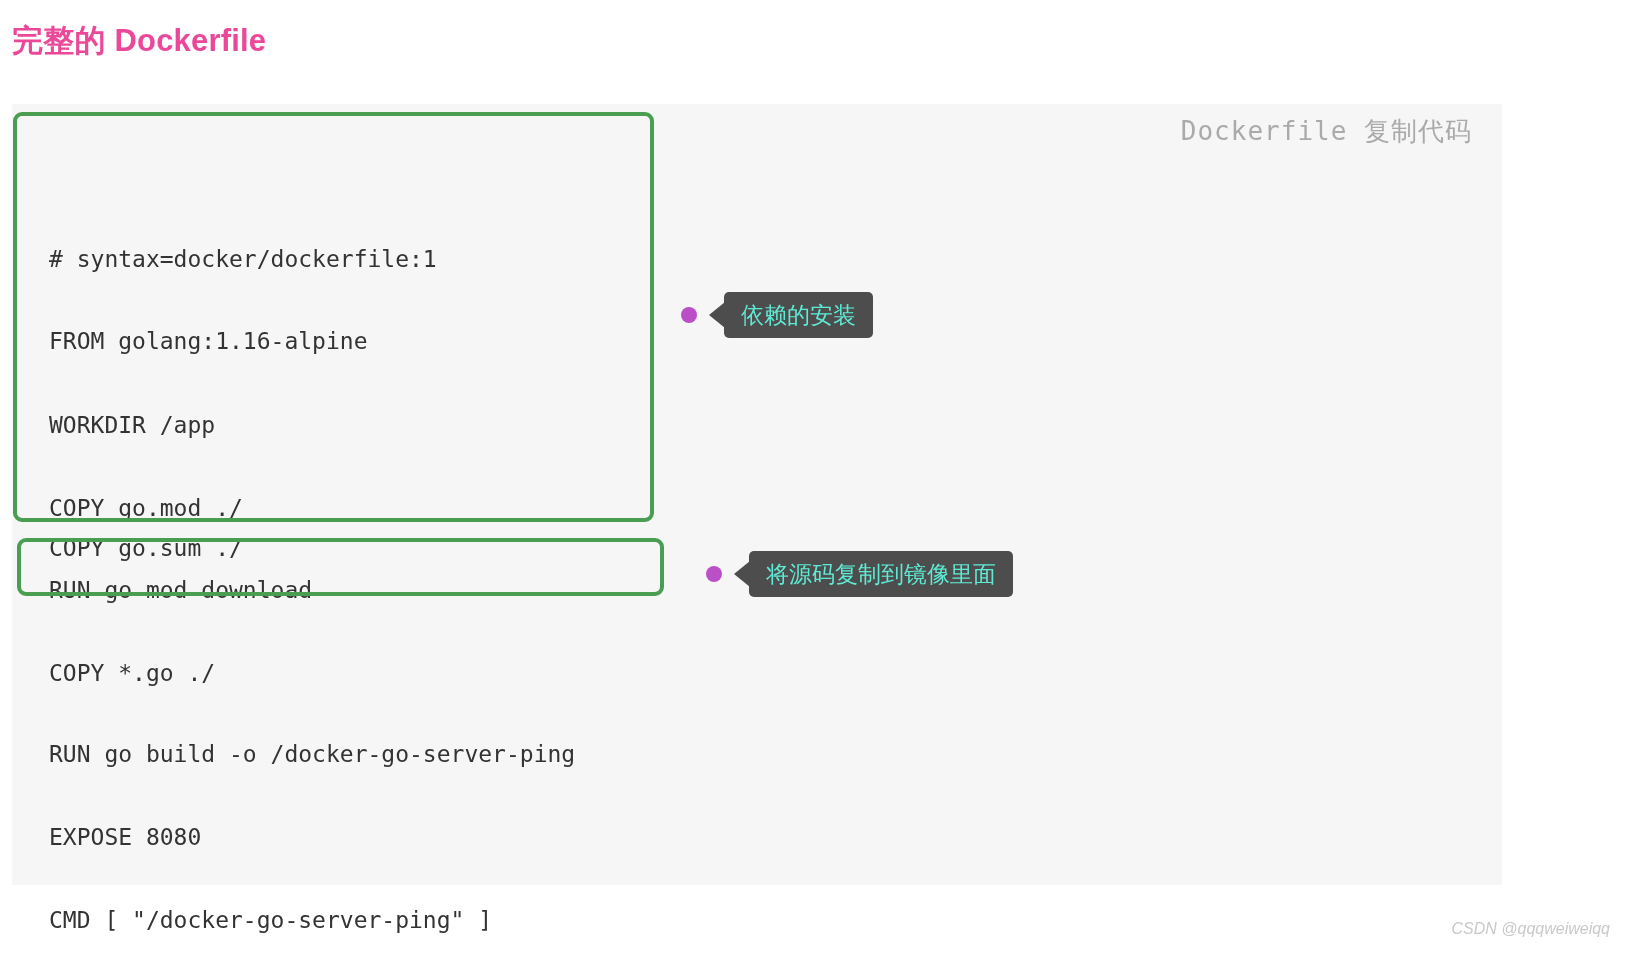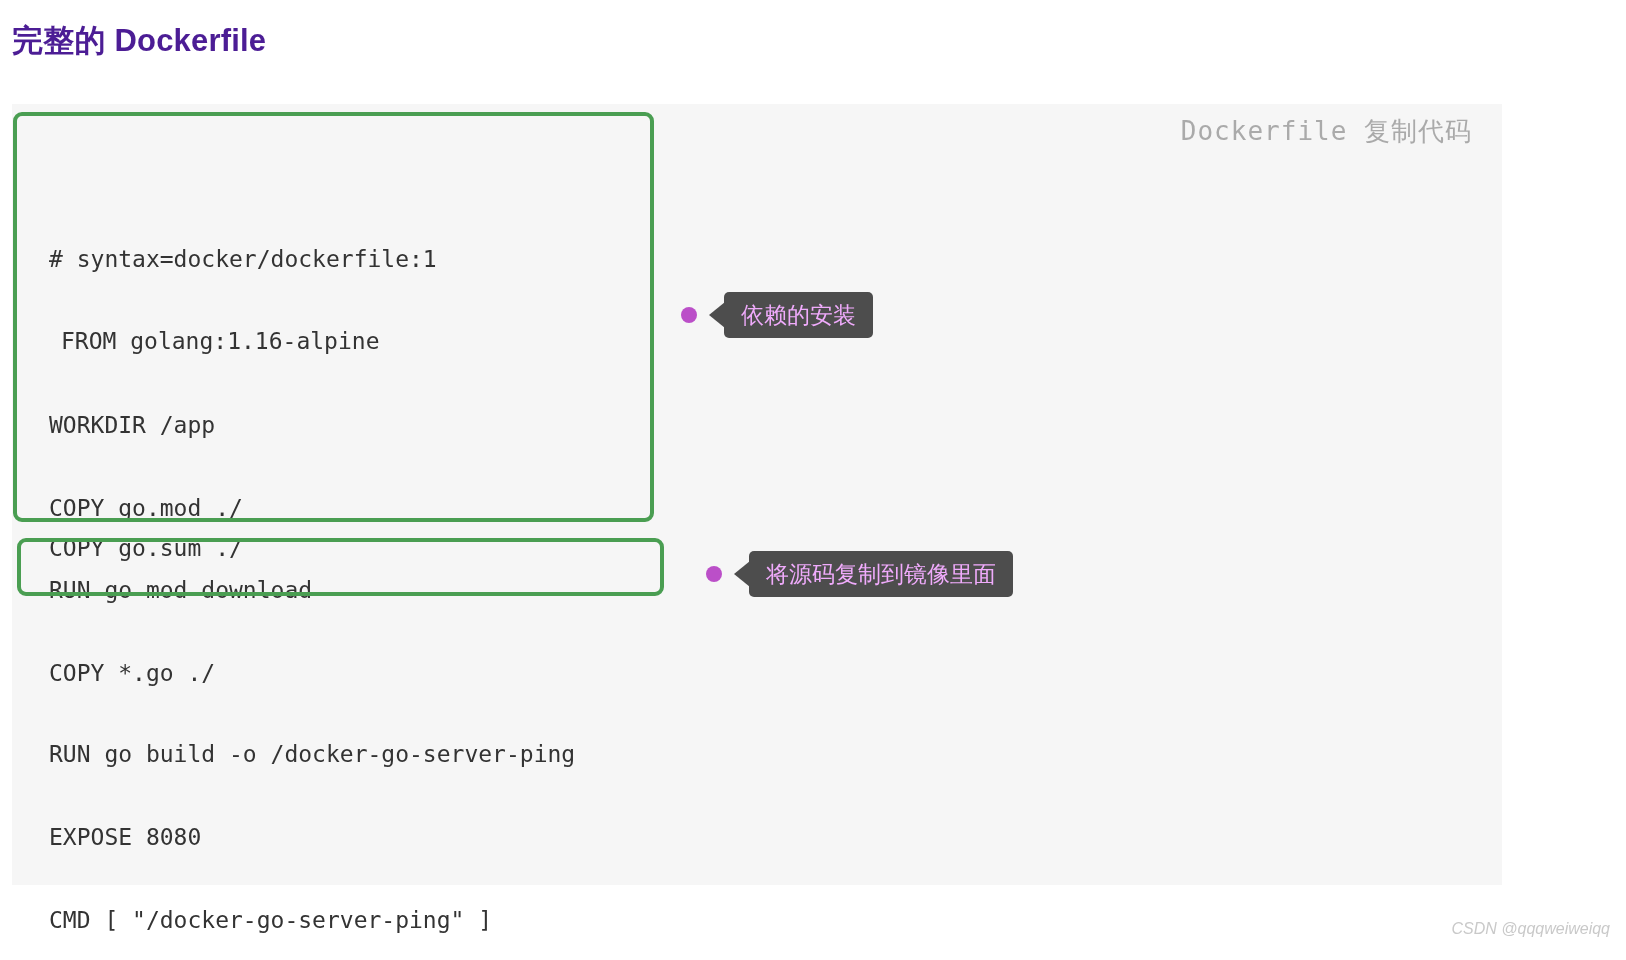--- a/index.html
+++ b/index.html
@@ -15,21 +15,21 @@
     overflow: hidden;
   }
 
   
   .page-title {
     position: absolute;
     left: 12px;
     top: 20px;
     font-size: 31px;
     font-weight: bold;
-    color: #4c1d95;
+    color: #ec4899;
     letter-spacing: 0.2px;
     white-space: nowrap;
   }
 
   
   .code-panel {
     position: absolute;
     left: 12px;
     top: 104px;
     width: 1490px;
@@ -107,21 +107,21 @@
     width: 0;
     height: 0;
     border-top: 13px solid transparent;
     border-bottom: 13px solid transparent;
     border-right: 16px solid #4d4d4d;
     margin-left: 12px;
     flex: 0 0 auto;
   }
   .callout-bubble {
     background: #4d4d4d;
-    color: #f0abfc;
+    color: #5eead4;
     font-size: 23px;
     line-height: 46px;
     height: 46px;
     padding: 0 17px;
     border-radius: 5px;
     white-space: nowrap;
     margin-left: -1px;
   }
   .callout-deps { left: 681px; top: 292px; }
   .callout-src  { left: 706px; top: 551px; justify-content: center; }
@@ -141,21 +141,21 @@
 <body>
 
 <div class="page-title">完整的 Dockerfile</div>
 
 <div class="code-panel">
 
   <div class="panel-header">Dockerfile 复制代码</div>
 
   <div class="code-body">
     <div class="code-line" style="top: 140px;"># syntax=docker/dockerfile:1</div>
-    <div class="code-line" style="top: 222px; margin-left: 12px;">FROM golang:1.16-alpine</div>
+    <div class="code-line" style="top: 222px;">FROM golang:1.16-alpine</div>
     <div class="code-line" style="top: 306px;">WORKDIR /app</div>
     <div class="code-line" style="top: 389px; text-align: center;">COPY go.mod ./</div>
     <div class="code-line" style="top: 429px;">COPY go.sum ./</div>
     <div class="code-line" style="top: 471px;">RUN go mod download</div>
     <div class="code-line" style="top: 554px;">COPY *.go ./</div>
     <div class="code-line" style="top: 635px;">RUN go build -o /docker-go-server-ping</div>
     <div class="code-line" style="top: 718px;">EXPOSE 8080</div>
     <div class="code-line" style="top: 801px;">CMD [ "/docker-go-server-ping" ]</div>
   </div>
 </div>

